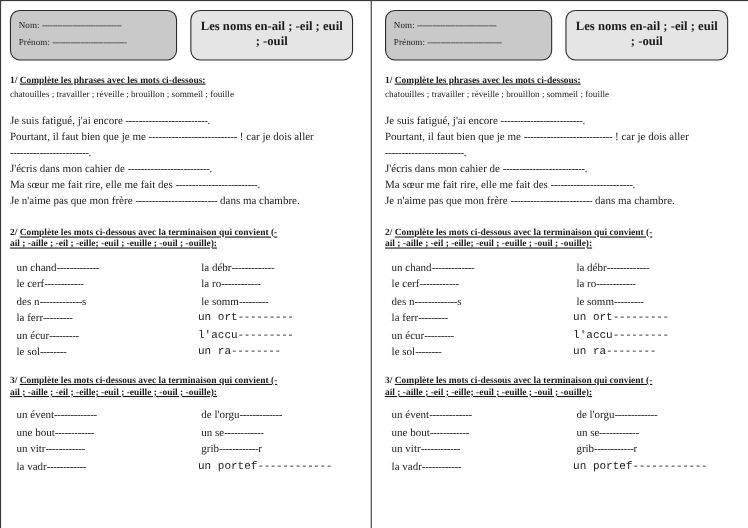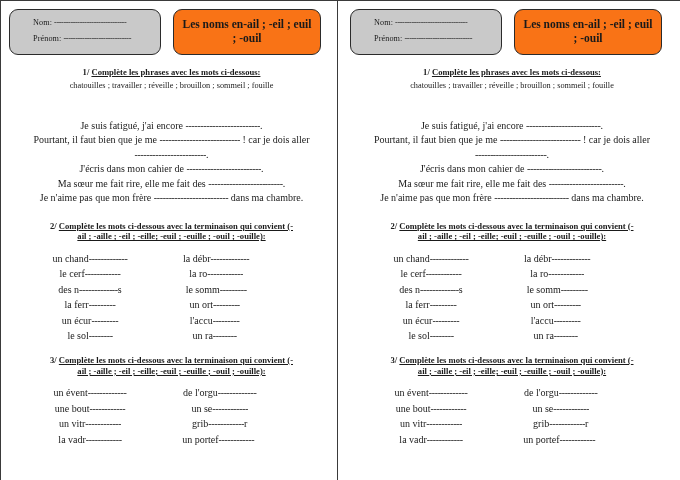--- a/index.html
+++ b/index.html
@@ -65,58 +65,57 @@
     border: 1px solid #2b2b2b;
     border-radius: 9px;
     padding: 5px 7px 4px 7px;
   }
   .ident-line {
     font-size: 8.2px;
     line-height: 1.1;
     white-space: nowrap;
     overflow: hidden;
     padding: 3px 0 4px 0;
-    margin-left: 16px;
   }
   .ident-line .lbl { letter-spacing: .1px; }
   .ident-line .dashes { letter-spacing: -0.4px; }
 
   .title-box {
     width: 148px;
     min-height: 46px;
     box-sizing: border-box;
-    background: #f97316;
+    background: #e5e5e5;
     border: 1px solid #2b2b2b;
     border-radius: 9px;
     display: flex;
     align-items: center;
     justify-content: center;
     text-align: center;
     font-weight: bold;
     font-size: 11.5px;
     line-height: 1.2;
     padding: 4px 6px;
   }
 
   
-  .exercise { margin-bottom: 2px; text-align: center; }
+  .exercise { margin-bottom: 2px; }
 
   .ex-heading {
     font-size: 8.6px;
     font-weight: bold;
     line-height: 1.25;
     margin-bottom: 3px;
   }
   .ex-heading .num { text-decoration: none; }
   .ex-heading .und { text-decoration: underline; }
 
   .wordbank {
     font-size: 8.3px;
     line-height: 1.3;
-    margin-bottom: 27px;
+    margin-bottom: 12px;
     white-space: nowrap;
   }
 
   .sentences { font-size: 10px; line-height: 1.45; }
   .sentence { white-space: normal; }
   .sentence .dashes { letter-spacing: -0.35px; }
   .sentence-cont { letter-spacing: -0.35px; }
 
   .spacer-sm { height: 9px; }
   .spacer-md { height: 13px; }
@@ -125,21 +124,21 @@
     display: flex;
     font-size: 10px;
     line-height: 1.55;
     margin-top: 9px;
   }
   .col { }
   .col.first { width: 150px; padding-left: 6px; }
   .col.second { padding-left: 10px; }
   .word { white-space: nowrap; }
   .word .dashes { letter-spacing: -0.35px; }
-  .indent1 { padding-left: 5px; }
+  .indent1 { padding-left: 5px; font-family: Liberation Mono, monospace; }
   .indent2 { padding-left: 8px; }
 </style>
 </head>
 <body>
 
 <div class="page">
 
   <div class="half left">
 
     <div class="header-row">

